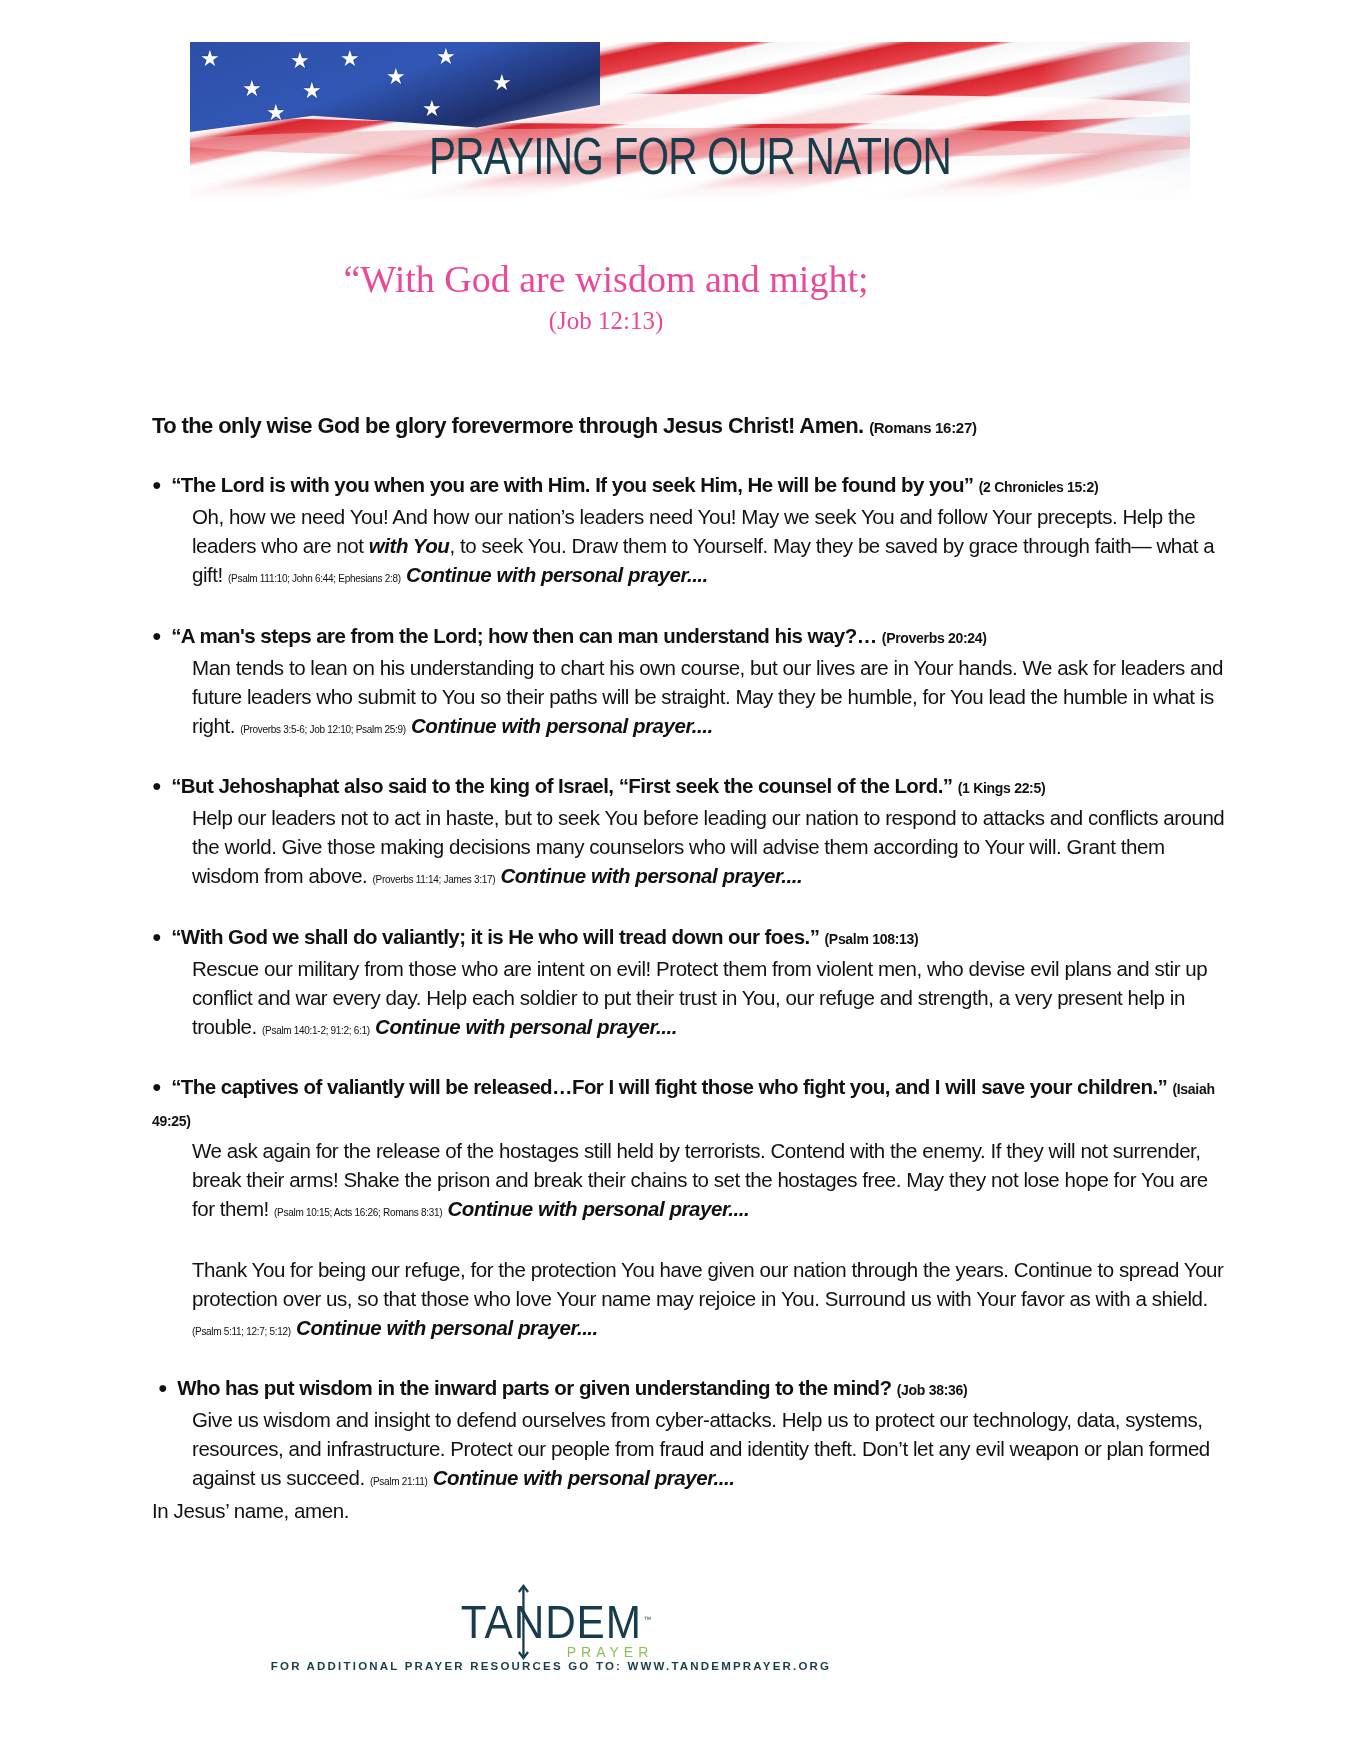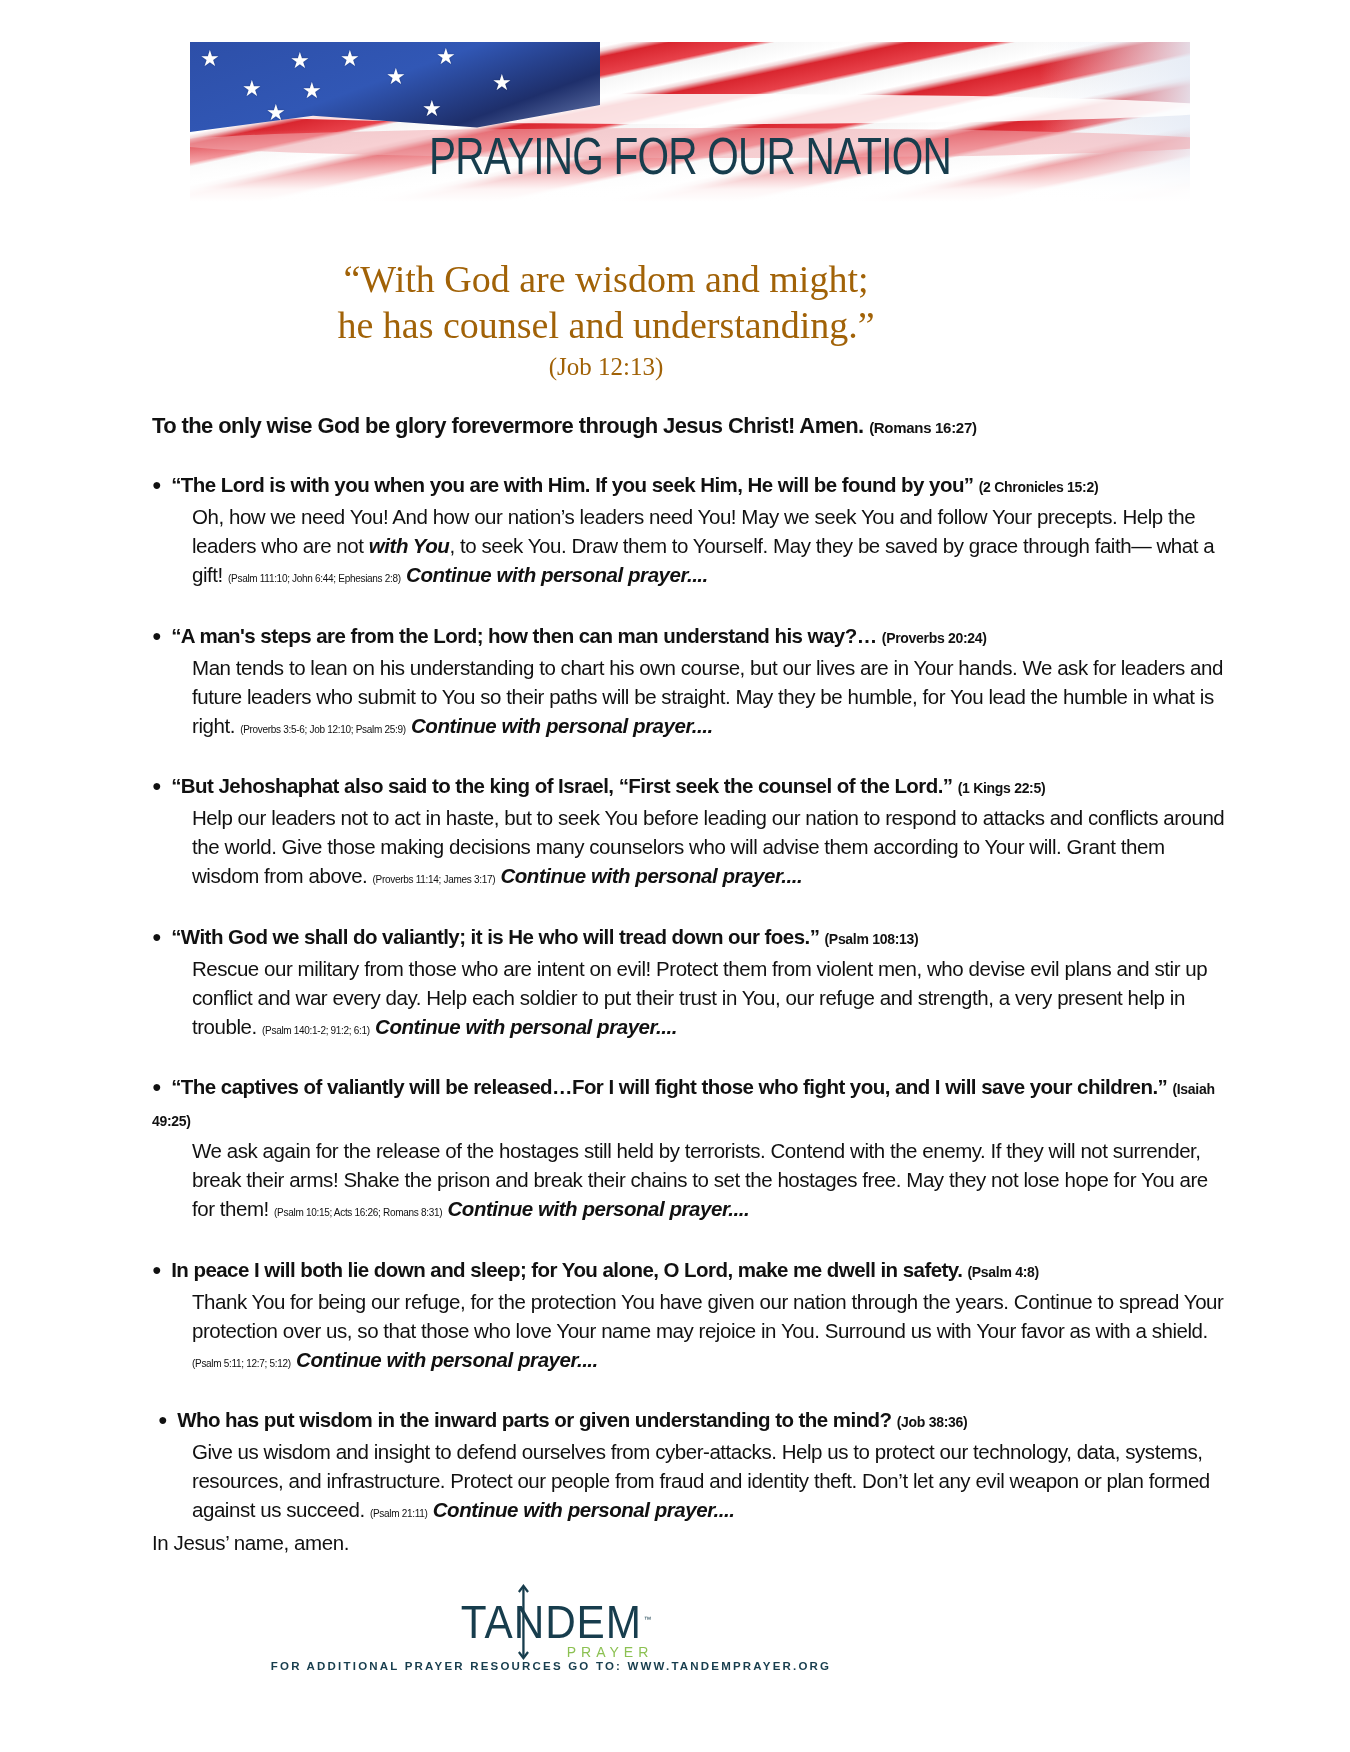--- a/index.html
+++ b/index.html
@@ -29,21 +29,21 @@
   }
   .banner-title {
     position: absolute; left: 0; right: 0; top: 84px; text-align: center;
     font-family: "Liberation Sans Narrow", "Liberation Sans", sans-serif;
     font-size: 52px; letter-spacing: -1px; color: #173d4d; transform: scaleX(0.78);
     transform-origin: center; white-space: nowrap;
   }
 
   
   .epigraph { position: absolute; left: 0; width: 1212px; top: 256px; text-align: center;
-    font-family: "Liberation Serif", "DejaVu Serif", serif; color: #a16207; }
+    font-family: "Liberation Serif", "DejaVu Serif", serif; color: #ec4899; }
   .epigraph .line { font-size: 38px; line-height: 46px; }
   .epigraph .ref { font-size: 25px; line-height: 34px; margin-top: 2px; }
 
   
   .intro { position: absolute; left: 152px; top: 413px; font-size: 22px; font-weight: bold;
     letter-spacing: -0.6px; white-space: nowrap; }
   .ref-small { font-size: 15px; font-weight: bold; letter-spacing: -0.3px; text-align: center; }
 
   
   .items { position: absolute; left: 152px; top: 470px; width: 1080px; }
@@ -83,21 +83,20 @@
     <span class="star" style="left:246px;top:4px">★</span>
     <span class="star" style="left:232px;top:56px">★</span>
     <span class="star" style="left:302px;top:30px">★</span>
     <span class="star" style="left:76px;top:60px">★</span>
   </div>
   <div class="banner-title">PRAYING FOR OUR NATION</div>
 </div>
 
 <div class="epigraph">
   <div class="line">“With God are wisdom and might;</div>
-  <div class="line">he has counsel and understanding.”</div>
   <div class="ref">(Job 12:13)</div>
 </div>
 
 <div class="intro">
   <span>To the only wise God be glory forevermore through Jesus Christ! Amen.</span>
   <span class="ref-small">(Romans 16:27)</span>
 </div>
 
 <div class="items">
 
@@ -160,25 +159,20 @@
       <span class="cite">(Isaiah 49:25)</span>
     </div>
     <div class="item-body">
       <span>We ask again for the release of the hostages still held by terrorists. Contend with the enemy. If they will not surrender, break their arms! Shake the prison and break their chains to set the hostages free. May they not lose hope for You are for them!</span>
       <span class="cite">(Psalm 10:15; Acts 16:26; Romans 8:31)</span>
       <span class="cont">Continue with personal prayer....</span>
     </div>
   </div>
 
   <div class="item">
-    <div class="item-head">
-      <span class="bullet">●</span>
-      <span>In peace I will both lie down and sleep; for You alone, O Lord, make me dwell in safety.</span>
-      <span class="cite">(Psalm 4:8)</span>
-    </div>
     <div class="item-body">
       <span>Thank You for being our refuge, for the protection You have given our nation through the years. Continue to spread Your protection over us, so that those who love Your name may rejoice in You. Surround us with Your favor as with a shield.</span>
       <span class="cite">(Psalm 5:11; 12:7; 5:12)</span>
       <span class="cont">Continue with personal prayer....</span>
     </div>
   </div>
 
   <div class="item item-7" style="margin-bottom:0">
     <div class="item-head">
       <span class="bullet">●</span>

